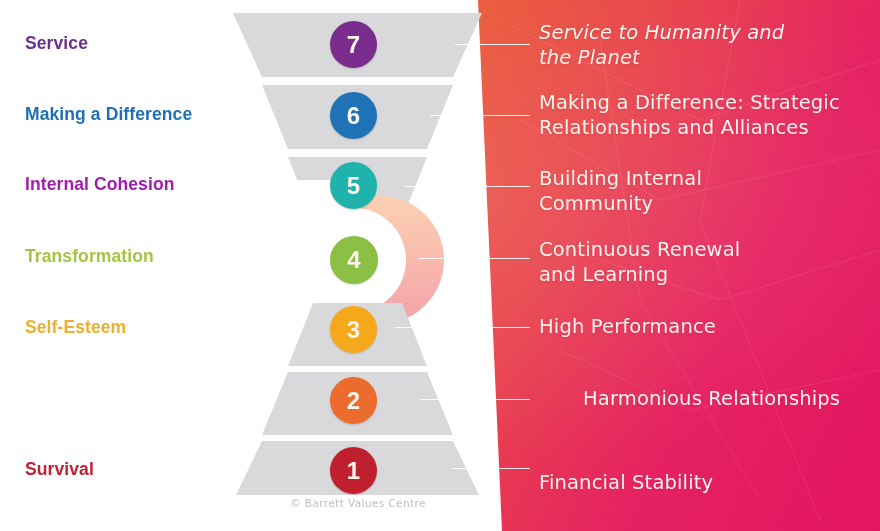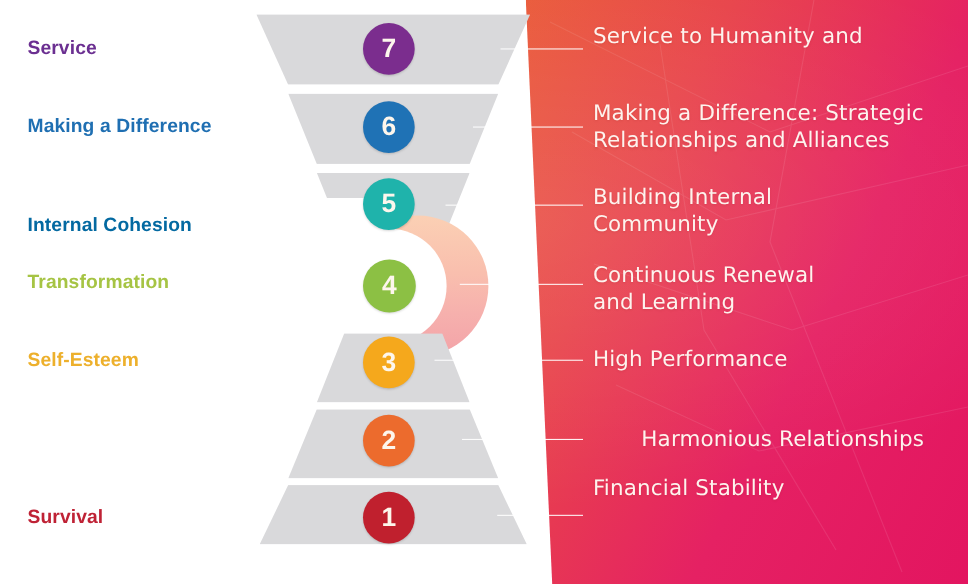--- a/index.html
+++ b/index.html
@@ -86,21 +86,21 @@
       <path d="M540 240 L720 300 L880 250"></path>
       <path d="M560 350 L690 410 L880 370"></path>
       <path d="M600 40 L640 300 L760 500"></path>
       <path d="M740 0 L700 220 L820 520"></path>
     </g>
   </svg>
 
   <div class="left-labels">
     <div class="left-label" style="top: 33px; color: rgb(107, 47, 145);">Service</div>
     <div class="left-label" style="top: 104px; color: rgb(31, 111, 178);">Making a Difference</div>
-    <div class="left-label" style="top: 174px; color: #0369a1; margin-top: 20px;">Internal Cohesion</div>
+    <div class="left-label" style="top: 174px; color: #a21caf;">Internal Cohesion</div>
     <div class="left-label" style="top: 246px; color: rgb(166, 196, 68);">Transformation</div>
     <div class="left-label" style="top: 317px; color: rgb(237, 176, 44);">Self-Esteem</div>
     <div class="left-label" style="top: 459px; color: rgb(191, 34, 53);">Survival</div>
   </div>
 
   <div class="funnel">
 
     <div class="band" style="left:225px;top:13px;width:265px;height:64px;
                 clip-path:polygon(8px 0px, 257px 0px, 228px 64px, 37px 64px);"></div>
 
@@ -140,22 +140,23 @@
     <div class="connector" style="left:455px;top:44px;width:75px;"></div>
     <div class="connector" style="left:430px;top:115px;width:100px;"></div>
     <div class="connector" style="left:405px;top:186px;width:125px;"></div>
     <div class="connector" style="left:418px;top:258px;width:112px;"></div>
     <div class="connector" style="left:395px;top:327px;width:135px;"></div>
     <div class="connector" style="left:420px;top:399px;width:110px;"></div>
     <div class="connector" style="left:452px;top:468px;width:78px;"></div>
   </div>
 
   <div>
-    <div class="right-text" style="left:539px;top:20px;">
+    <div class="right-text" style="left:539px;top:20px;font-style:italic;">
       <div>Service to Humanity and</div>
+      <div>the Planet</div>
     </div>
 
     <div class="right-text" style="left:539px;top:90px;">
       <div>Making a Difference: Strategic</div>
       <div>Relationships and Alliances</div>
     </div>
 
     <div class="right-text" style="left:539px;top:166px;">
       <div>Building Internal</div>
       <div>Community</div>
@@ -167,19 +168,20 @@
     </div>
 
     <div class="right-text" style="left:539px;top:314px;">
       <div>High Performance</div>
     </div>
 
     <div class="right-text" style="left:539px;top:386px;margin-left:44px;">
       <div>Harmonious Relationships</div>
     </div>
 
-    <div class="right-text" style="left:539px;top:431px;">
+    <div class="right-text" style="left:539px;top:470px;">
       <div>Financial Stability</div>
     </div>
   </div>
 
+  <div class="copyright">© Barrett Values Centre</div>
 
 </div>
 
 </body></html>

